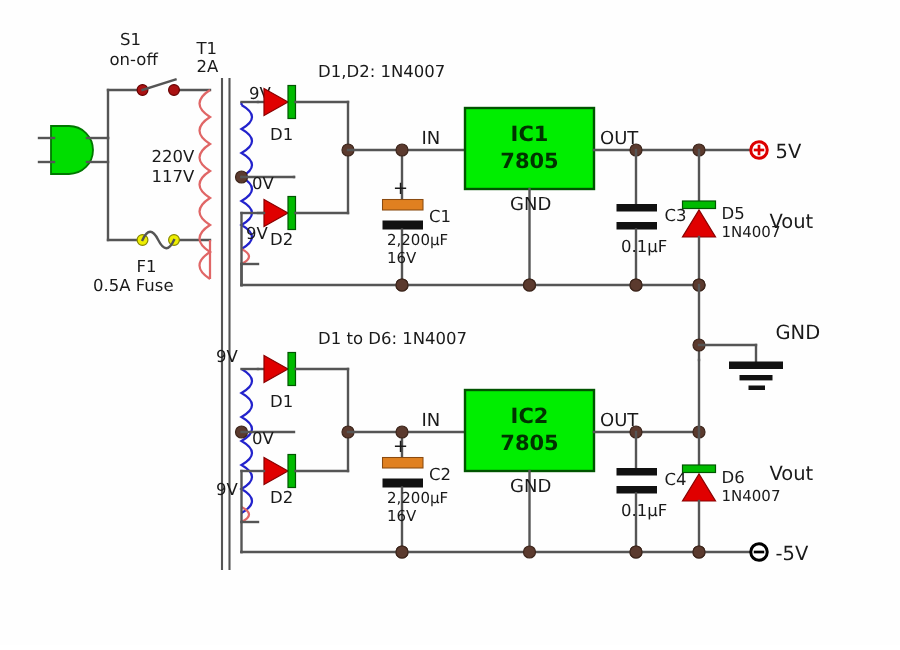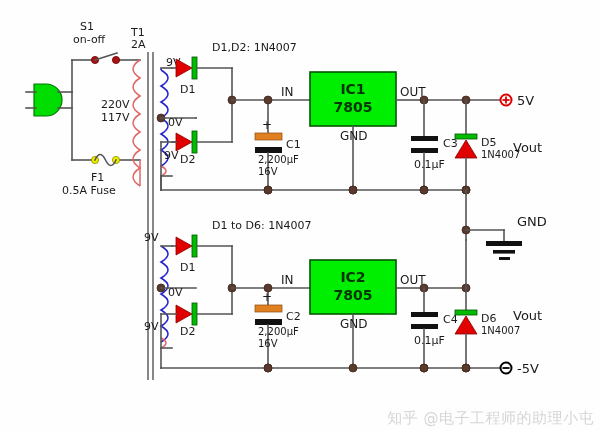--- a/index.html
+++ b/index.html
@@ -357,15 +357,14 @@
     </g>
 
     <g>
       <circle cx="506" cy="368" r="5.5" fill="#ffffff" stroke="#000000" stroke-width="2"></circle>
       <line x1="502.5" y1="368" x2="509.5" y2="368" stroke="#000000" stroke-width="1.8"></line>
     </g>
     <text class="txt t13" x="517" y="373">-5V</text>
 
   </svg>
 
-  <div class="wm">知乎 @电子工程师的助理小屯</div>
 
 </div>
 
 </body></html>

